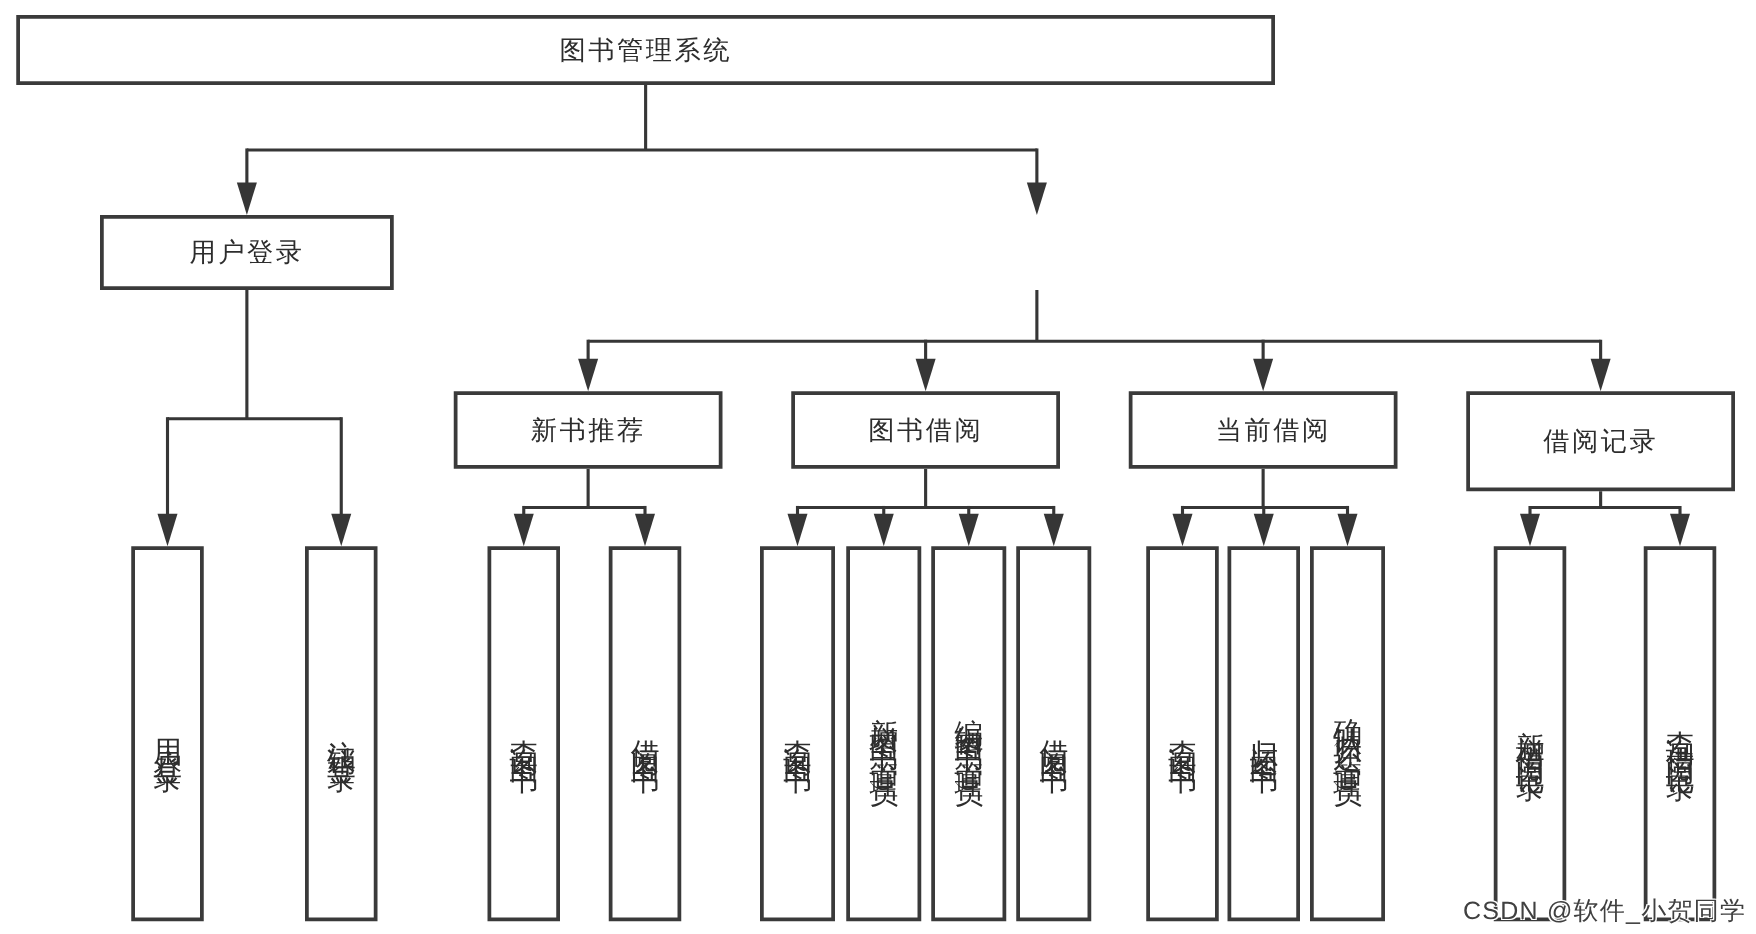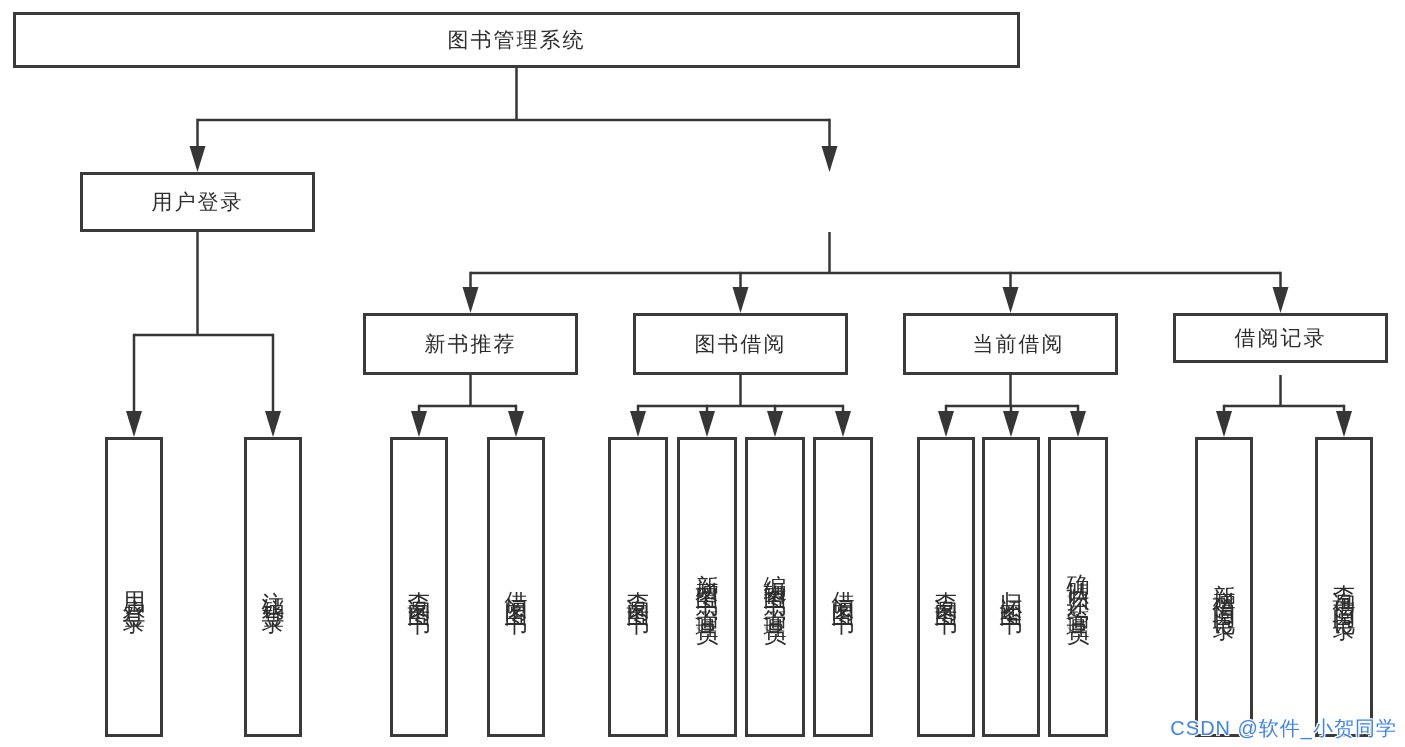--- a/index.html
+++ b/index.html
@@ -47,21 +47,21 @@
     letter-spacing: 7px;
     color: #2d2d2d;
     line-height: 1;
     white-space: nowrap;
   }
   .watermark {
     position: absolute;
     right: 8px;
     bottom: 5px;
     font-size: 20px;
-    color: #3b82f6;
+    color: #404040;
     text-shadow: 1px 1px 0 #ffffff, -1px -1px 0 #ffffff, 1px -1px 0 #ffffff, -1px 1px 0 #ffffff;
     z-index: 5;
     letter-spacing: 1px;
   }
 </style>
 </head>
 <body>
 
 <div id="canvas">
 
@@ -130,21 +130,21 @@
 
   <div class="hbox" style="left:633px; top:313px; width:215px; height:62px;">
     <span>图书借阅</span>
   </div>
   <div class="hbox" style="left:363px; top:313px; width:215px; height:62px;">
     <span>新书推荐</span>
   </div>
   <div class="hbox" style="left:903px; top:313px; width:215px; height:62px;padding-left:16px;">
     <span>当前借阅</span>
   </div>
-  <div class="hbox" style="left:1173px; top:313px; width:215px; height:50px;">
+  <div class="hbox" style="left:1173px; top:313px; width:215px; height:80px;">
     <span>借阅记录</span>
   </div>
 
   <div class="vbox" style="left:105px; top:437px; width:58px; height:300px;">
     <span class="vtext">用户登录</span>
   </div>
   <div class="vbox" style="left:244px; top:437px; width:58px; height:300px;">
     <span class="vtext">注销登录</span>
   </div>
 

